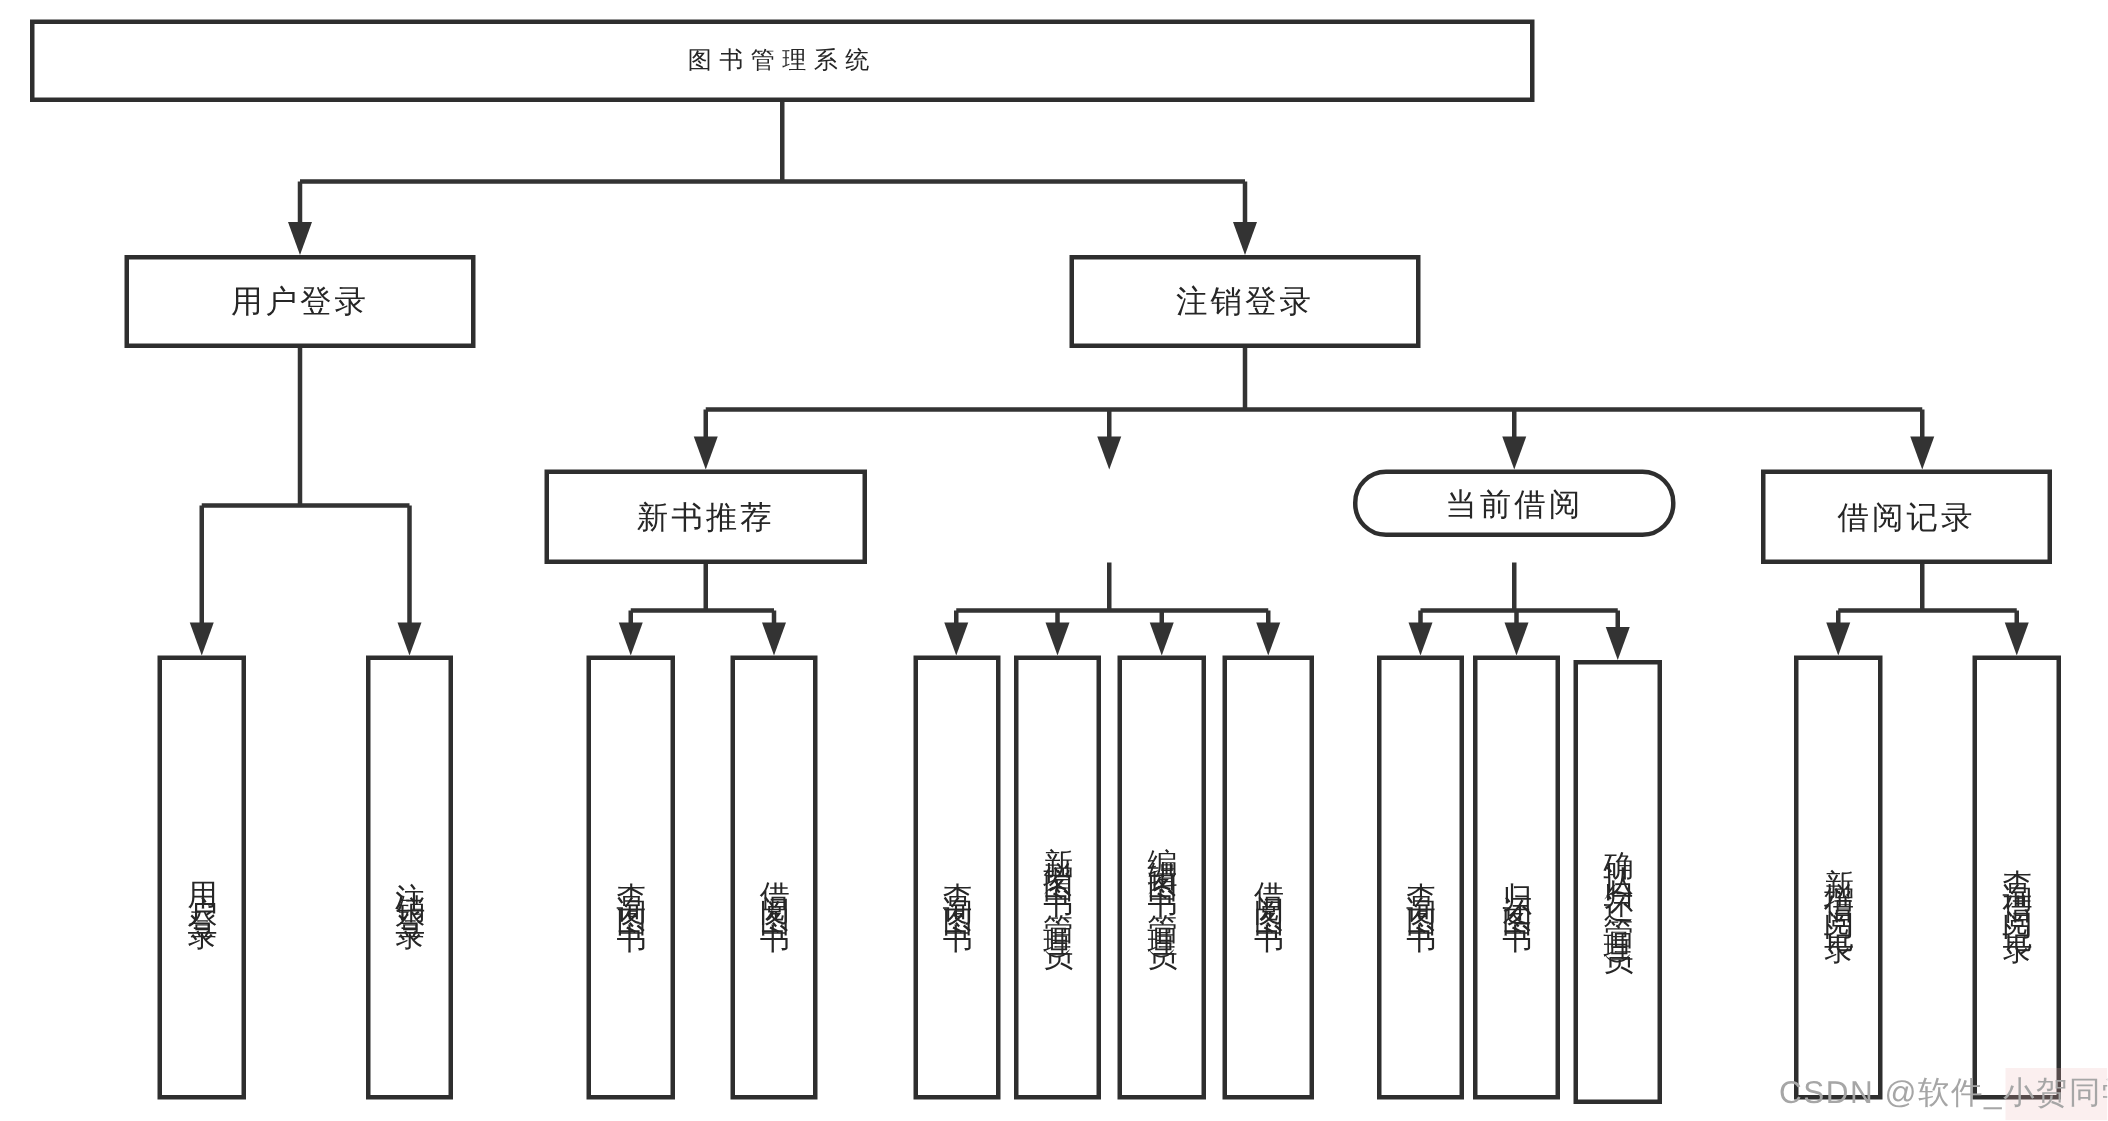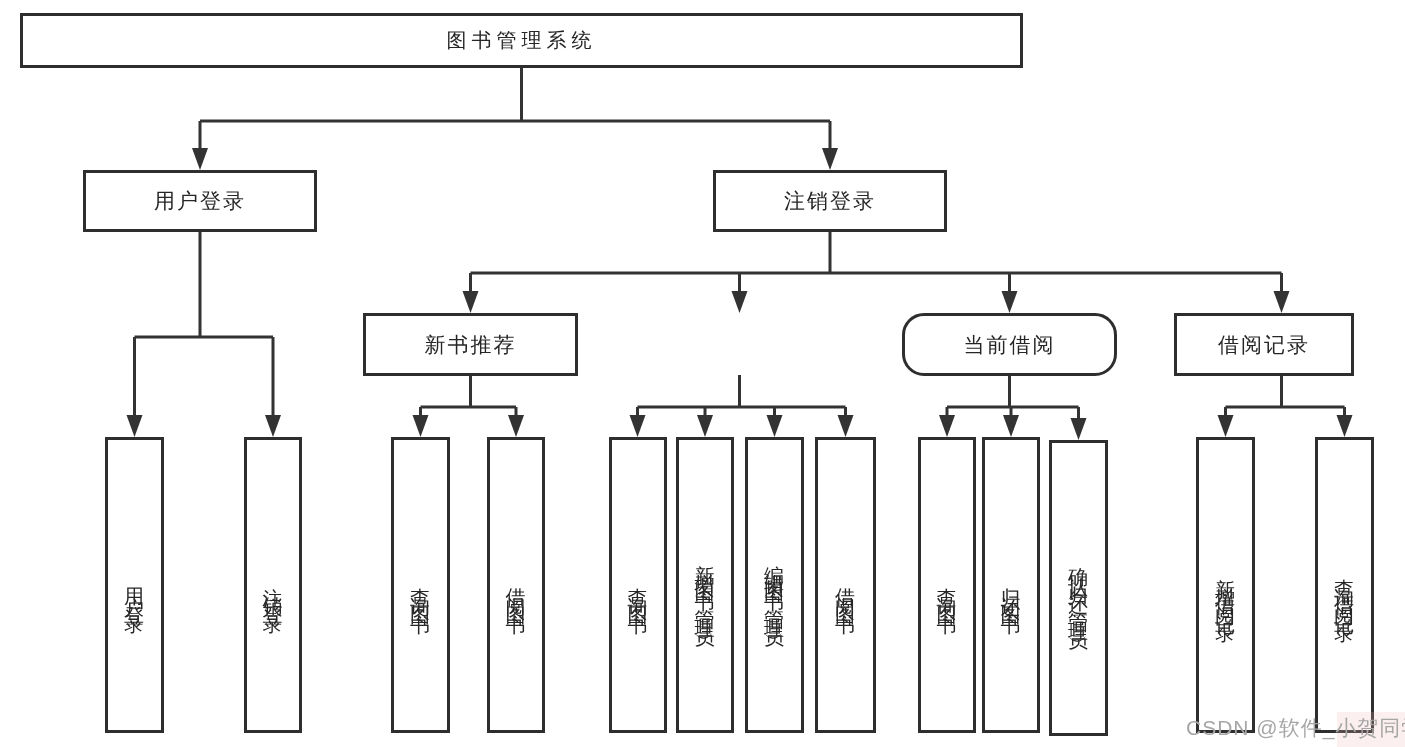--- a/index.html
+++ b/index.html
@@ -21,21 +21,21 @@
   .connectors polygon{fill:var(--line);stroke:none;}
   .box{
     position:absolute;
     box-sizing:border-box;
     border:3px solid var(--box-border);
     background:#ffffff;
     display:flex;align-items:center;justify-content:center;
     color:var(--text);
   }
   .hbox{font-size:21px;letter-spacing:2px;white-space:nowrap;}
-  .rootbox{font-size:20px;letter-spacing:5px;}
+  .rootbox{font-size:16px;letter-spacing:5px;}
   .leaf{
     position:absolute;
     box-sizing:border-box;
     border:3px solid var(--box-border);
     background:#ffffff;
     top:437px;height:296px;
     display:flex;align-items:center;justify-content:center;
     color:var(--text);
   }
   .vtext{
@@ -108,24 +108,24 @@
   <div class="box hbox" style="left:83px;top:170px;width:234px;height:62px;">
     <span>用户登录</span>
   </div>
   <div class="box hbox" style="left:713px;top:170px;width:234px;height:62px;">
     <span>注销登录</span>
   </div>
 
   <div class="box hbox" style="left:363px;top:313px;width:215px;height:63px;align-items:center;">
     <span>新书推荐</span>
   </div>
-  <div class="box hbox" style="left:902px;top:313px;width:215px;height:63px;border-radius:22px;">
+  <div class="box hbox" style="left:902px;top:313px;width:215px;height:45px;border-radius:22px;">
     <span>当前借阅</span>
   </div>
-  <div class="box hbox" style="left:1174px;top:313px;width:180px;height:63px;">
+  <div class="box hbox" style="left:1174px;top:313px;width:194px;height:63px;">
     <span>借阅记录</span>
   </div>
 
   <div class="leaf" style="left:105px;width:59px;">
     <span class="vtext">用户登录</span>
   </div>
   <div class="leaf" style="left:244px;width:58px;">
     <span class="vtext">注销登录</span>
   </div>
 

